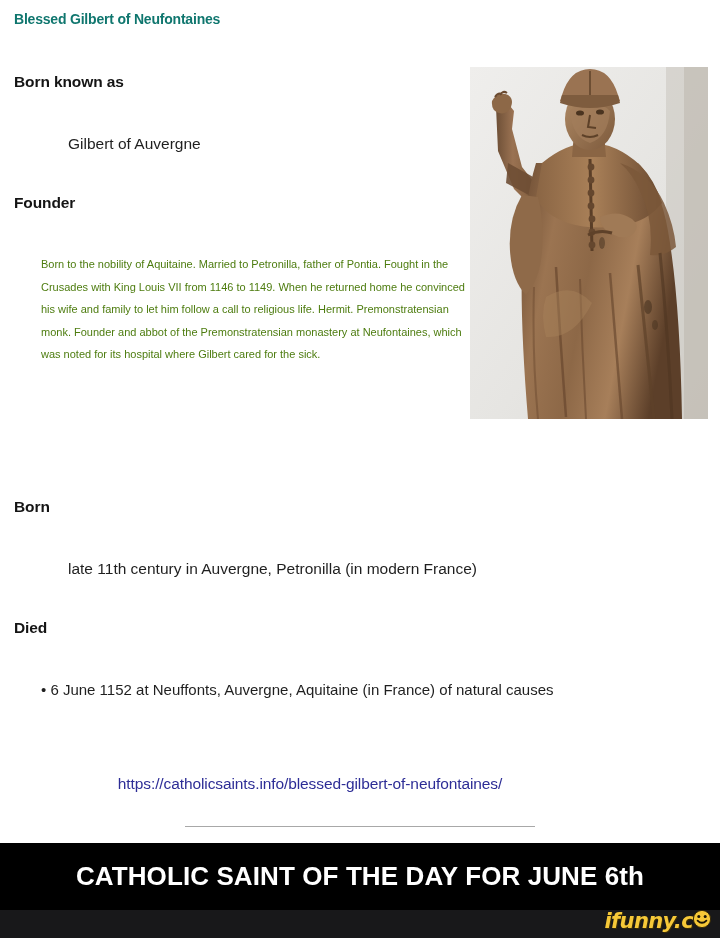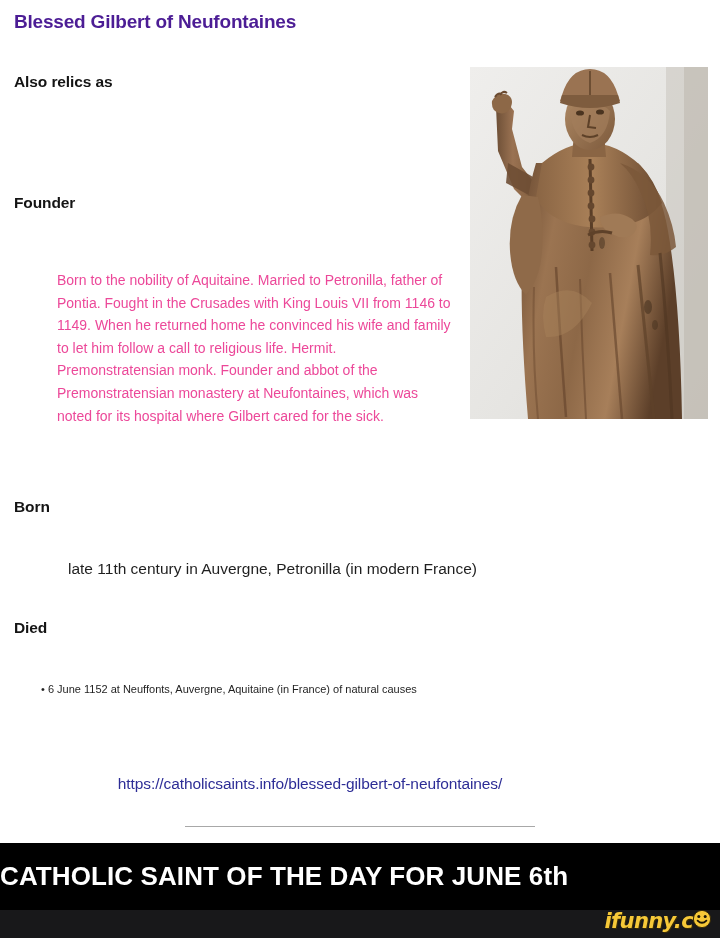--- a/index.html
+++ b/index.html
@@ -25,26 +25,26 @@
   }
 
   .content {
     position: relative;
     padding: 0 14px;
     height: 843px;
     overflow: hidden;
   }
 
   .doc-title {
-    font-size: 19px;
+    font-size: 14px;
     font-weight: bold;
     letter-spacing: -0.2px;
     margin: 0;
     padding-top: 11px;
-    color: #4c1d95;
+    color: #0f766e;
   }
 
   .section-head {
     font-size: 15.5px;
     font-weight: bold;
     color: #141414;
     letter-spacing: -0.1px;
   }
 
   .indent {
@@ -63,29 +63,29 @@
   #profile-head    { top: 194px; left: 14px; }
   #profile-body    { top: 253px; left: 41px; width: 428px; }
   #born-head       { top: 498px; left: 14px; }
   #born-val        { top: 558px; left: 41px; }
   #died-head       { top: 619px; left: 14px; }
   #died-body       { top: 678px; left: 41px; width: 670px; }
   #source-link-wrap{ top: 775px; left: 0;    width: 620px; text-align: center; }
   #rule            { top: 826px; left: 185px; width: 350px; }
 
   #profile-body p, #died-body p {
-    margin: 16px;
-    font-size: 14px;
+    margin: 0;
+    font-size: 11px;
     line-height: 22.6px;
-    color: #ec4899;
+    color: #4d7c0f;
   }
 
   #died-body .bullet-line {
     margin: 0;
-    font-size: 11px;
+    font-size: 15px;
     line-height: 23.3px;
     color: #1f1f1f;
   }
 
   .source-link {
     font-size: 15.5px;
     color: #2d2d96;
     text-decoration: none;
     letter-spacing: -0.1px;
   }
@@ -111,20 +111,21 @@
   
   .banner {
     position: absolute;
     top: 843px;
     left: 0;
     width: 720px;
     height: 67px;
     background: #000000;
     display: flex;
     align-items: center;
+    justify-content: center;
   }
   .banner-text {
     color: #ffffff;
     font-size: 26px;
     font-weight: bold;
     letter-spacing: 0.1px;
     white-space: nowrap;
   }
 
   .footer-strip {
@@ -159,22 +160,23 @@
 </style>
 </head>
 <body>
 
 <div class="page">
 
   <div class="content">
 
     <h1 class="doc-title">Blessed Gilbert of Neufontaines</h1>
 
-    <div class="abs section-head" id="also-known-head">Also relics as</div>
-
+    <div class="abs section-head" id="also-known-head">Born known as</div>
+
+    <div class="abs indent" id="also-known-val">Gilbert of Auvergne</div>
 
     <div class="abs section-head" id="profile-head">Founder</div>
 
     <div class="abs" id="profile-body">
       <p>Born to the nobility of Aquitaine. Married to Petronilla, father of Pontia. Fought in the Crusades with King Louis VII from 1146 to 1149. When he returned home he convinced his wife and family to let him follow a call to religious life. Hermit. Premonstratensian monk. Founder and abbot of the Premonstratensian monastery at Neufontaines, which was noted for its hospital where Gilbert cared for the sick.</p>
     </div>
 
     <div class="abs section-head" id="born-head">Born</div>
 
     <div class="abs indent" id="born-val">late 11th century in Auvergne, Petronilla (in modern France)</div>

